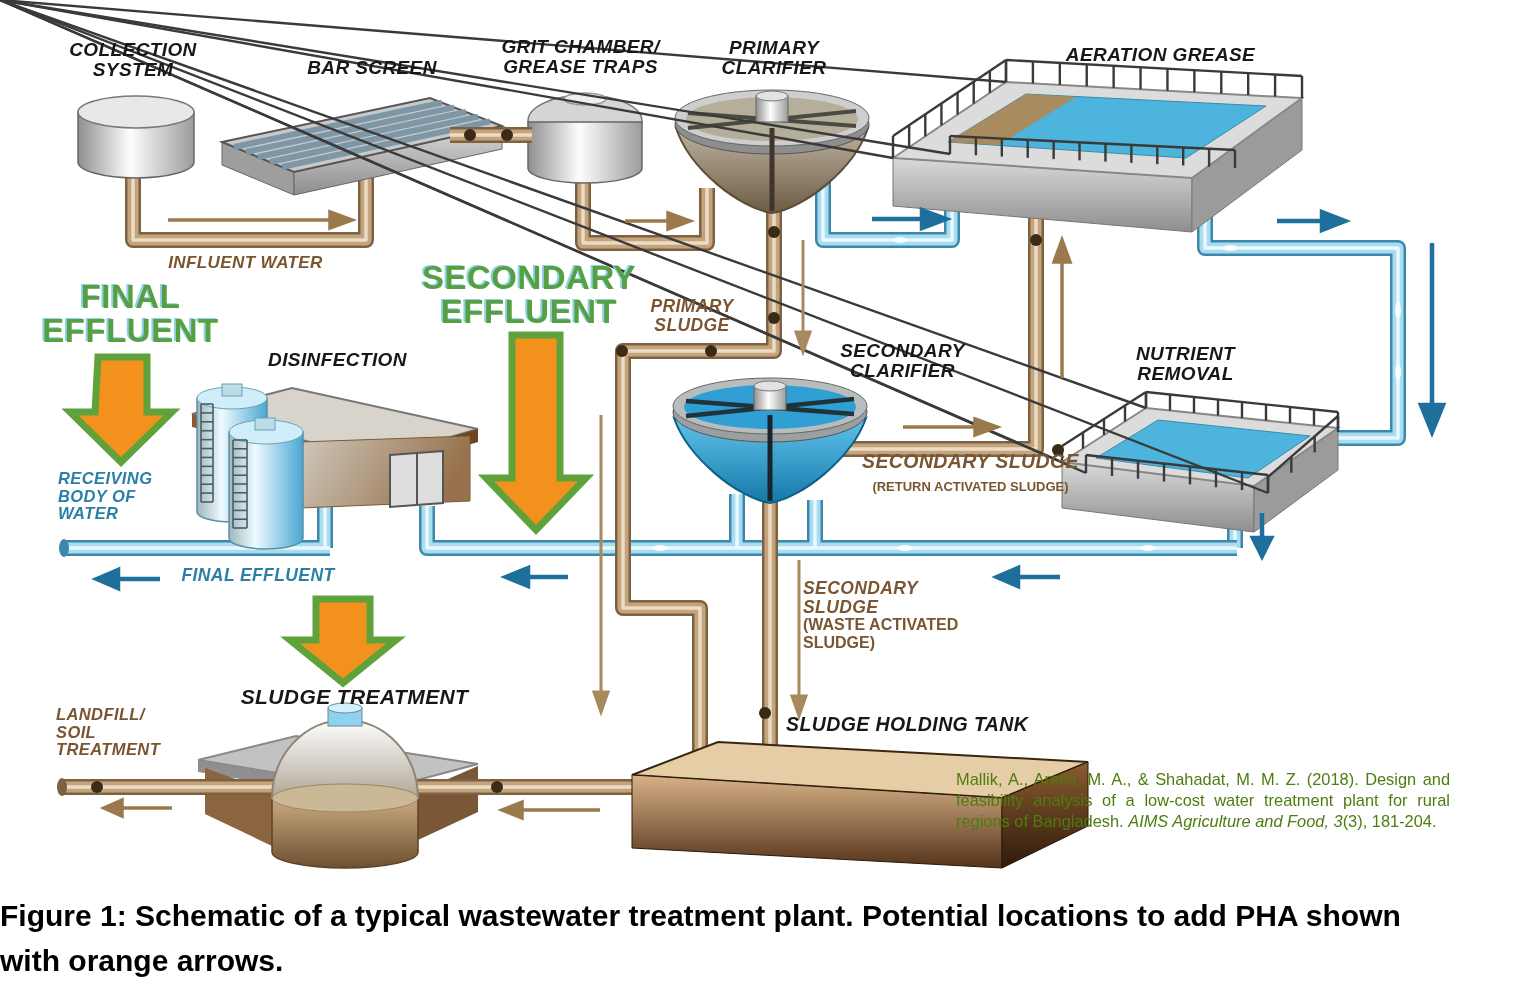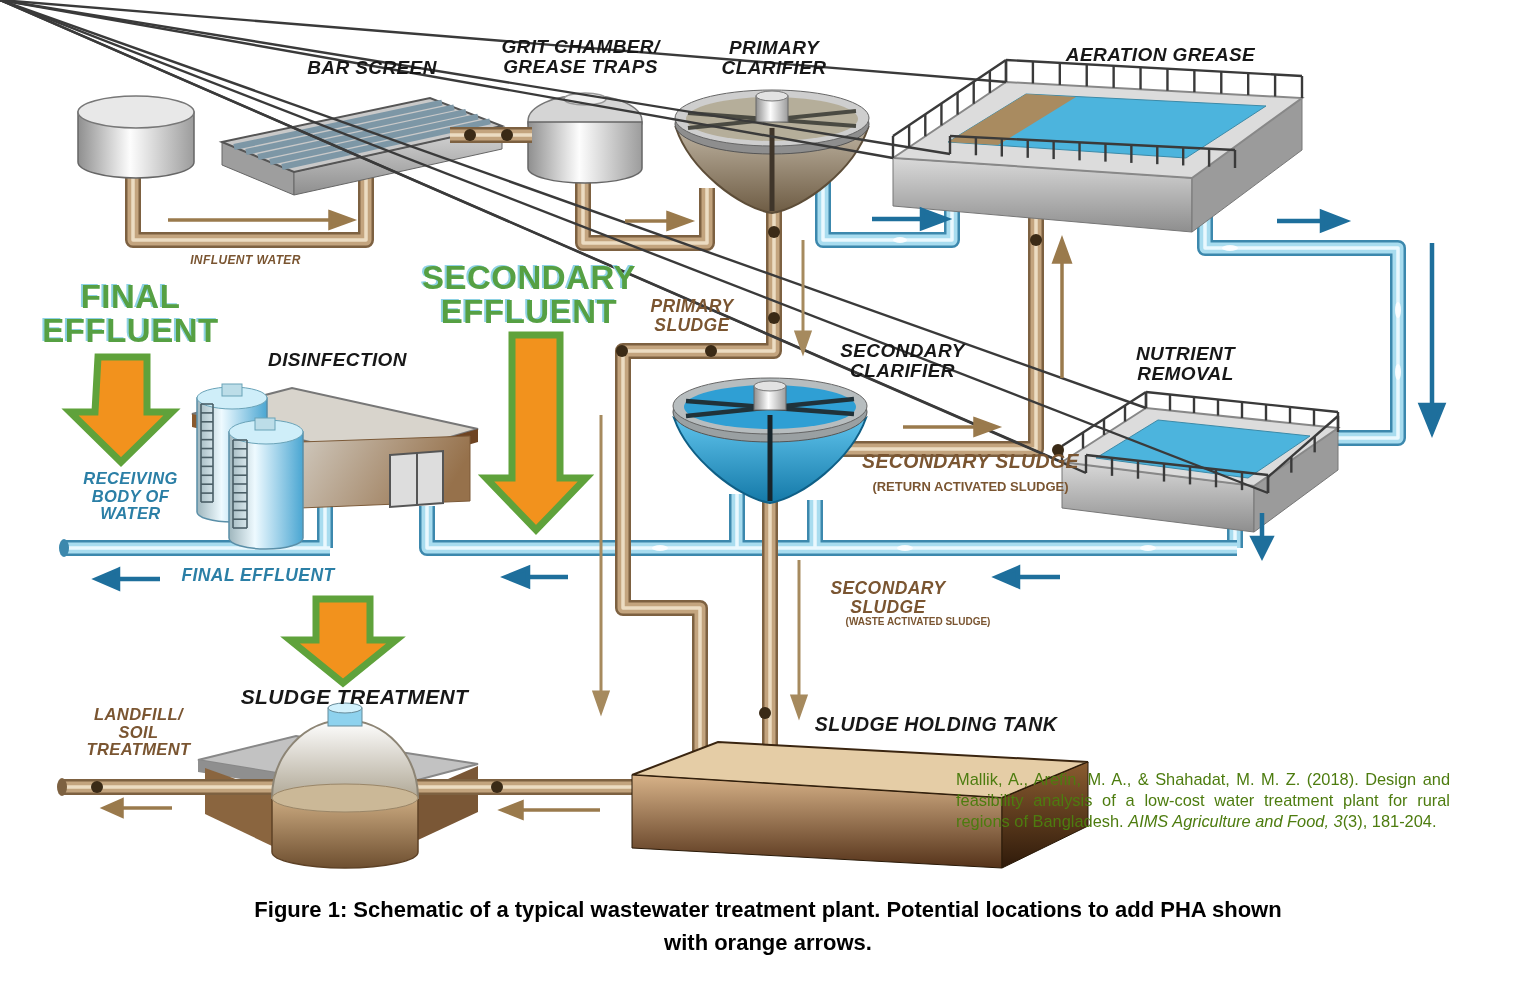--- a/index.html
+++ b/index.html
@@ -3,28 +3,28 @@
 <meta charset="utf-8">
 <style>
   html,body{margin:0;padding:0;background:#fff;}
   .stage{position:relative;width:1536px;height:989px;background:#ffffff;overflow:hidden;
          font-family:"Liberation Sans",sans-serif;}
   svg{position:absolute;left:0;top:0;}
   .lbl{position:absolute;font-weight:bold;font-style:italic;color:#171717;text-align:center;
        line-height:1.07;letter-spacing:.4px;white-space:pre-line;font-size:19px;}
   .brown{color:#7a5531;}
   .blue{color:#2b7fa6;}
-  .left{text-align:center;}
+  .left{text-align:left;}
   .green{position:absolute;font-weight:bold;color:#56a043;text-align:center;line-height:1.03;
          white-space:pre-line;font-size:33px;text-shadow:-2px -1px 0 #8ed2e4;letter-spacing:.5px;}
   .sub{font-size:13px;font-weight:bold;}
   .cite{position:absolute;left:956px;top:769px;width:494px;font-size:16.4px;line-height:1.28;
         color:#4d7c0f;text-align:justify;}
-  .caption{position:absolute;left:0;top:893px;width:100%;text-align:center;font-weight:bold;
-           color:#000;font-size:22px;line-height:1.5;white-space:pre-line;}
+  .caption{position:absolute;left:0;top:893px;width:100%;text-align:left;font-weight:bold;
+           color:#000;font-size:30px;line-height:1.5;white-space:pre-line;}
   
   .p{fill:none;stroke-linejoin:round;}
   .pO{stroke-width:16;} .pM{stroke-width:11;} .pH{stroke-width:3.5;}
   .brO{stroke:#7d6141;} .brM{stroke:#c3a47e;} .brH{stroke:#ecdcc2;}
   .blO{stroke:#3c88ad;} .blM{stroke:#a8dcef;} .blH{stroke:#e9f8fe;}
   .tArrow{stroke:#9a7a4c;stroke-width:3.5;fill:#9a7a4c;}
   .tThin{stroke:#a68a5e;stroke-width:3;fill:#a68a5e;}
   .bArrow{stroke:#1e6f9c;stroke-width:4.5;fill:#1e6f9c;}
   .dot{fill:#3a2a16;}
   .glint{fill:#ffffff;opacity:.85;}
@@ -435,47 +435,49 @@
         </g>
   </g>
 
   <g fill="#F2921D" stroke="#5FA23B" stroke-width="7" stroke-linejoin="miter">
     <path d="M98,357 H147 V412 H172 L121,462 L70,412 H95 Z"></path>
     <path d="M512,335 H560 V478 H586 L536,530 L486,478 H512 Z"></path>
     <path d="M316,599 H370 V640 H396 L343,683 L290,640 H316 Z"></path>
   </g>
 </svg>
 
+<div class="lbl" style="left:28px;top:40px;width:210px;">COLLECTION
+SYSTEM</div>
 <div class="lbl" style="left:272px;top:58px;width:200px;">BAR SCREEN</div>
 <div class="lbl" style="left:468px;top:37px;width:225px;">GRIT CHAMBER/
 GREASE TRAPS</div>
 <div class="lbl" style="left:688px;top:38px;width:172px;">PRIMARY
 CLARIFIER</div>
 <div class="lbl" style="left:1028px;top:45px;width:265px;">AERATION GREASE</div>
-<div class="lbl brown" style="left:138px;top:254px;width:215px;font-size:12px;">INFLUENT WATER</div>
+<div class="lbl brown" style="left:138px;top:254px;width:215px;font-size:17px;">INFLUENT WATER</div>
 <div class="green" style="left:18px;top:280px;width:225px;">FINAL
 EFFLUENT</div>
 <div class="green" style="left:398px;top:261px;width:262px;">SECONDARY
 EFFLUENT</div>
 <div class="lbl" style="left:240px;top:350px;width:195px;">DISINFECTION</div>
 <div class="lbl brown" style="left:628px;top:297px;width:128px;font-size:17.5px;">PRIMARY
 SLUDGE</div>
 <div class="lbl" style="left:800px;top:341px;width:205px;">SECONDARY
 CLARIFIER</div>
 <div class="lbl" style="left:1098px;top:344px;width:175px;">NUTRIENT
 REMOVAL</div>
 <div class="lbl blue left" style="left:58px;top:470px;width:145px;font-size:16.5px;">RECEIVING
 BODY OF
 WATER</div>
 <div class="lbl brown" style="left:838px;top:451px;width:265px;font-size:19.5px;">SECONDARY SLUDGE</div>
 <div class="sub brown" style="position:absolute;left:843px;top:479px;width:255px;text-align:center;">(RETURN ACTIVATED SLUDGE)</div>
 <div class="lbl blue" style="left:158px;top:566px;width:200px;font-size:17.5px;">FINAL EFFLUENT</div>
 <div class="lbl brown left" style="left:803px;top:579px;width:170px;font-size:17.5px;">SECONDARY
 SLUDGE</div>
-<div class="sub brown left" style="position:absolute;left:803px;top:616px;width:230px;font-size:10px;">(WASTE ACTIVATED SLUDGE)</div>
+<div class="sub brown left" style="position:absolute;left:803px;top:616px;width:230px;font-size:16px;">(WASTE ACTIVATED SLUDGE)</div>
 <div class="lbl brown left" style="left:56px;top:706px;width:165px;font-size:16.5px;">LANDFILL/
 SOIL
 TREATMENT</div>
 <div class="lbl left" style="left:786px;top:714px;width:300px;font-size:19.5px;">SLUDGE HOLDING TANK</div>
 <div class="lbl" style="left:232px;top:686px;width:245px;font-size:21px;">SLUDGE TREATMENT</div>
 
 <div class="cite"><span>Mallik, A., Arefin, M. A., &amp; Shahadat, M. M. Z. (2018). Design and feasibility analysis of a low-cost water treatment plant for rural regions of Bangladesh. </span><span style="font-style:italic;">AIMS Agriculture and Food, 3</span><span>(3), 181-204.</span></div>
 
 <div class="caption">Figure 1: Schematic of a typical wastewater treatment plant. Potential locations to add PHA shown
 with orange arrows.</div>

